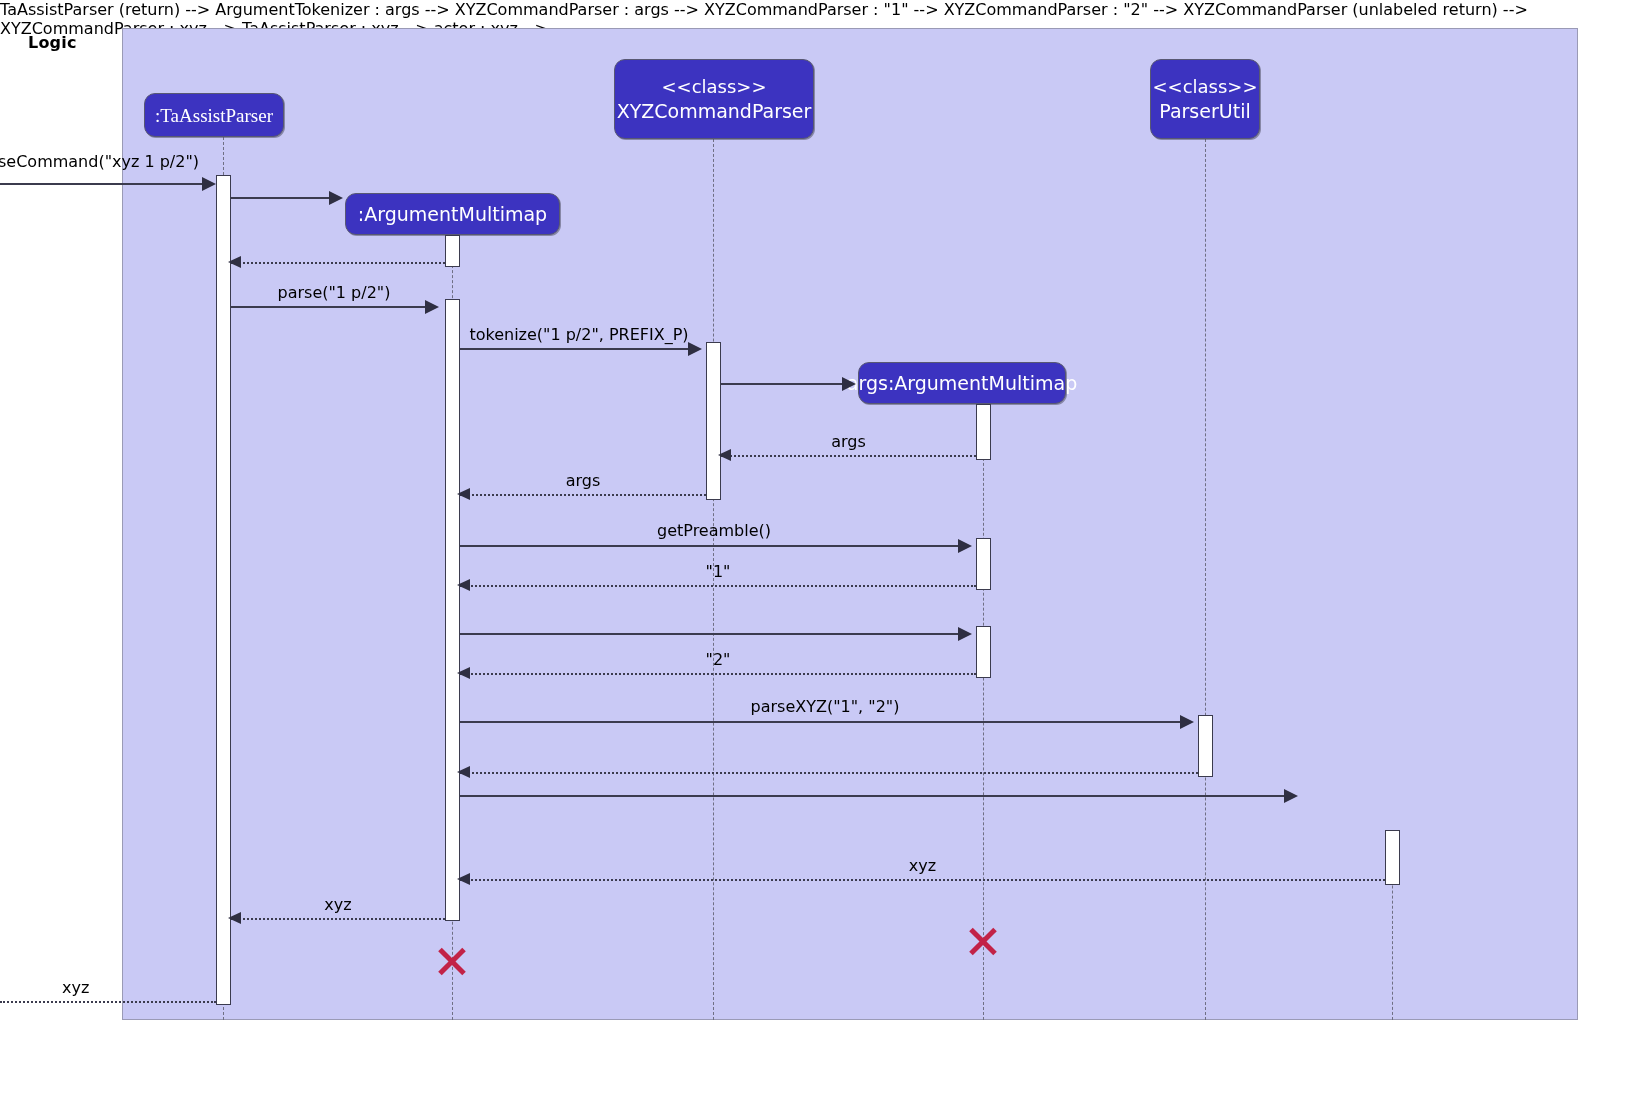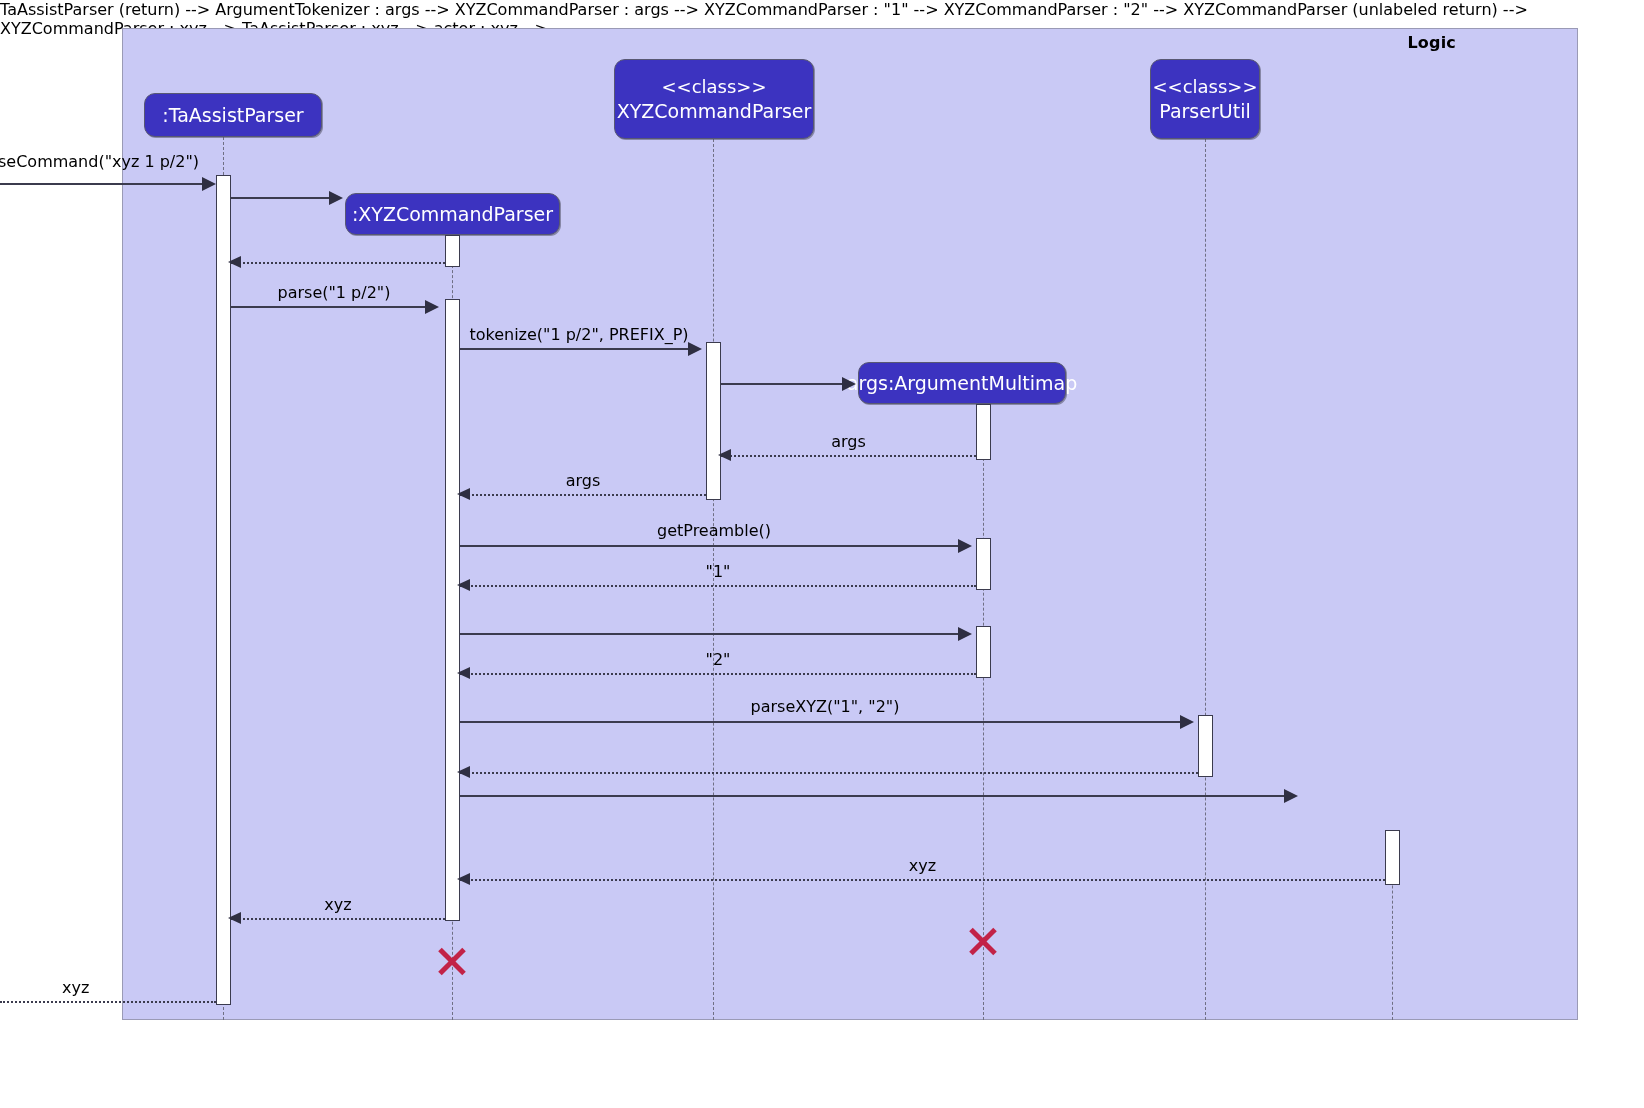--- a/index.html
+++ b/index.html
@@ -25,25 +25,26 @@
     height: 992px;
     background: #c9c9f5;
     border: 1px solid #9a9ab5;
     box-sizing: border-box;
   }
   .frame-title {
     position: absolute;
     left: 0;
     top: 33px;
     width: 1456px;
-    text-align: right;
+    text-align: left;
     font-size: 16px;
     font-weight: bold;
     color: #000000;
     letter-spacing: 0.2px;
+    padding-left: 28px;
   }
   
   .lifeline {
     position: absolute;
     width: 0;
     border-left: 1px dashed #6f6f84;
   }
   
   .pbox {
     position: absolute;
@@ -130,36 +131,36 @@
 
   
   <div class="lifeline" style="left:223px;  top:137px; height:883px;"></div>
   <div class="lifeline" style="left:452px;  top:235px; height:785px;"></div>
   <div class="lifeline" style="left:713px;  top:139px; height:881px;"></div>
   <div class="lifeline" style="left:983px;  top:403px; height:617px;"></div>
   <div class="lifeline" style="left:1205px; top:139px; height:881px;"></div>
   <div class="lifeline" style="left:1392px; top:840px; height:180px;"></div>
 
   
-  <div class="pbox" style="left:144px; top:93px; width:178px; height:44px;">
+  <div class="pbox" style="left:144px; top:93px; width:140px; height:44px;font-family:Liberation Serif, serif;">
     <span>:TaAssistParser</span>
   </div>
 
   <div class="pbox" style="left:614px; top:59px; width:200px; height:80px;">
     <span class="stereo">&lt;&lt;class&gt;&gt;</span>
     <span>XYZCommandParser</span>
   </div>
 
   <div class="pbox" style="left:1150px; top:59px; width:110px; height:80px;">
     <span class="stereo">&lt;&lt;class&gt;&gt;</span>
     <span>ParserUtil</span>
   </div>
 
   <div class="pbox" style="left:345px; top:193px; width:215px; height:42px;">
-    <span>:XYZCommandParser</span>
+    <span>:ArgumentMultimap</span>
   </div>
 
   <div class="pbox" style="left:858px; top:362px; width:208px; height:42px;">
     <span>args:ArgumentMultimap</span>
   </div>
 
 
   
   <div class="act" style="left:216px;  top:175px; height:830px;"></div>
   <div class="act" style="left:445px;  top:235px; height:32px;"></div>

